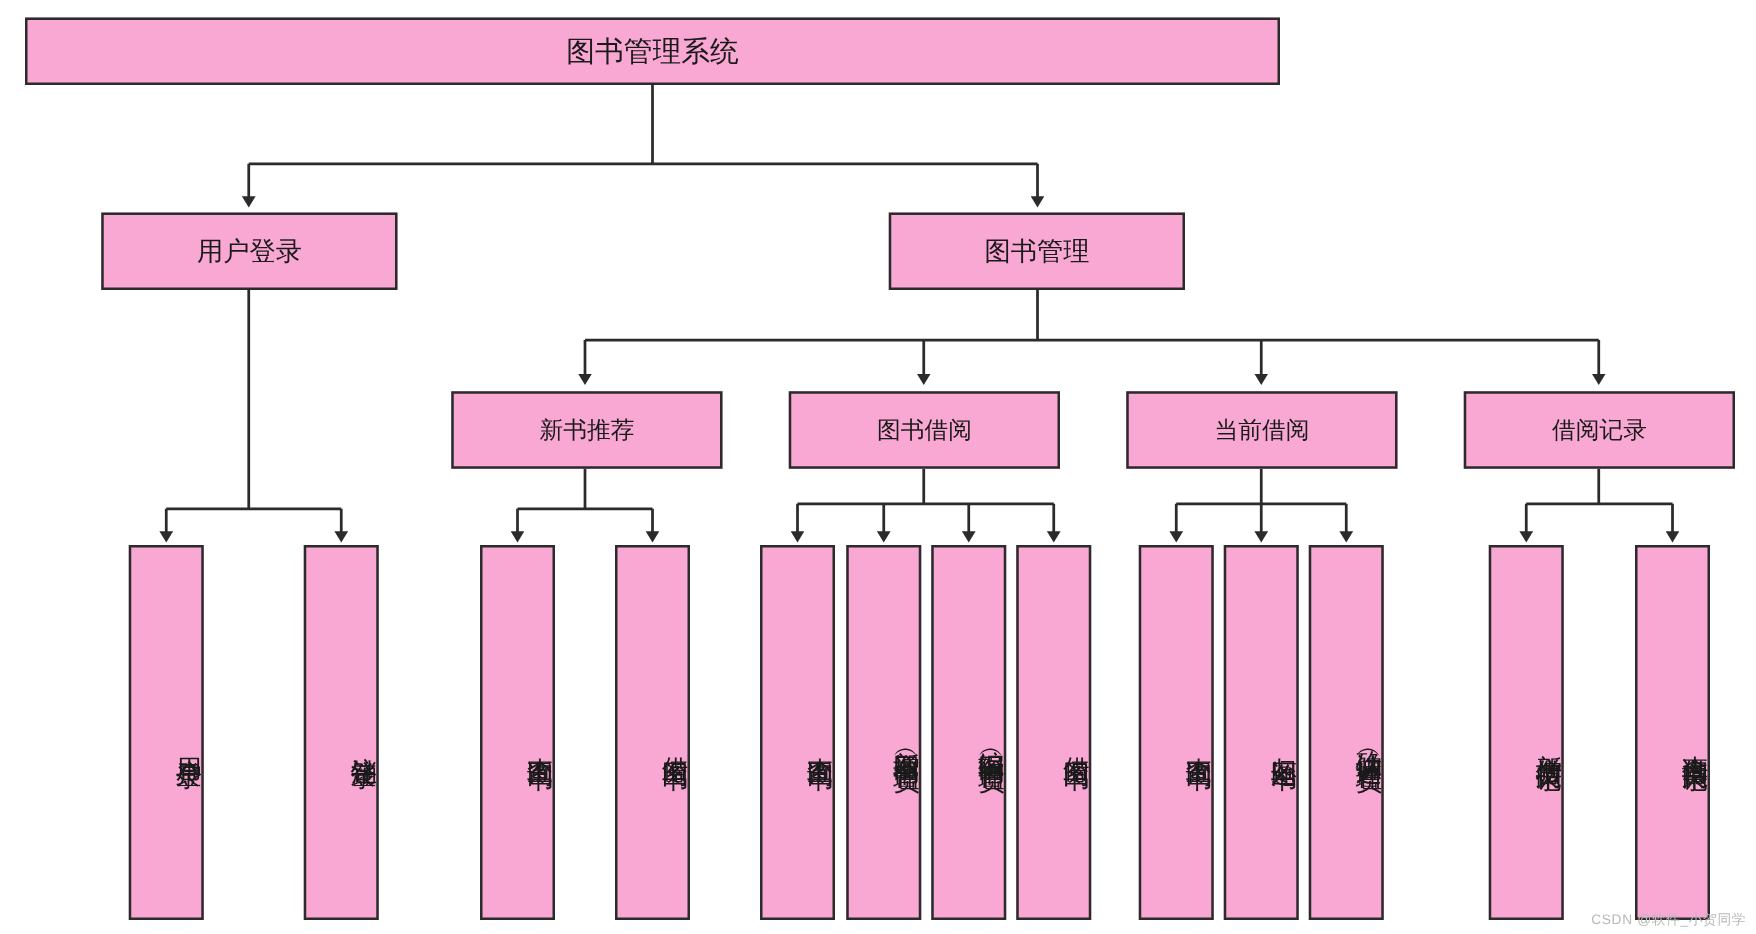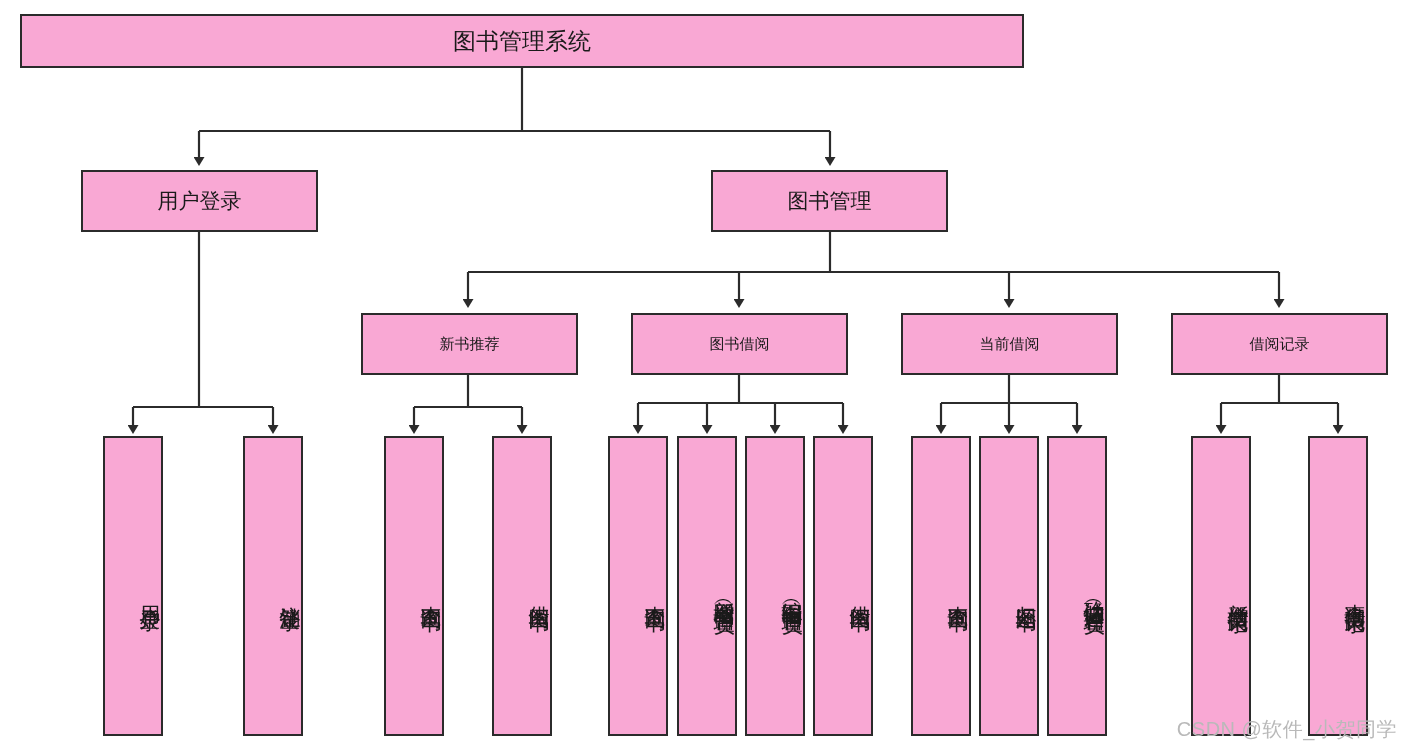--- a/index.html
+++ b/index.html
@@ -31,39 +31,39 @@
     border: 2px solid #2b2b2b;
     background: #f9a8d4;
     display: flex;
     align-items: center;
     justify-content: center;
     text-align: center;
     color: #1a1a1a;
   }
   .node.level0 { font-size: 23px; }
   .node.level1 { font-size: 21px; }
-  .node.level2 { font-size: 15px; }
+  .node.level2 { font-size: 19px; }
   .node.leaf {
     font-size: 21px;
     writing-mode: vertical-rl;
     text-orientation: upright;
     letter-spacing: 2px;
     align-items: flex-start;
     justify-content: center;
     padding-top: 14px;
     line-height: 1.05;
   }
   .node .label {
     display: block;
   }
   .watermark {
     position: absolute;
     right: 8px;
     bottom: 4px;
-    font-size: 20px;
+    font-size: 11px;
     color: #b9b9b9;
     letter-spacing: 0.5px;
     white-space: nowrap;
   }
 </style>
 </head>
 <body>
 
 <div id="canvas">
 

